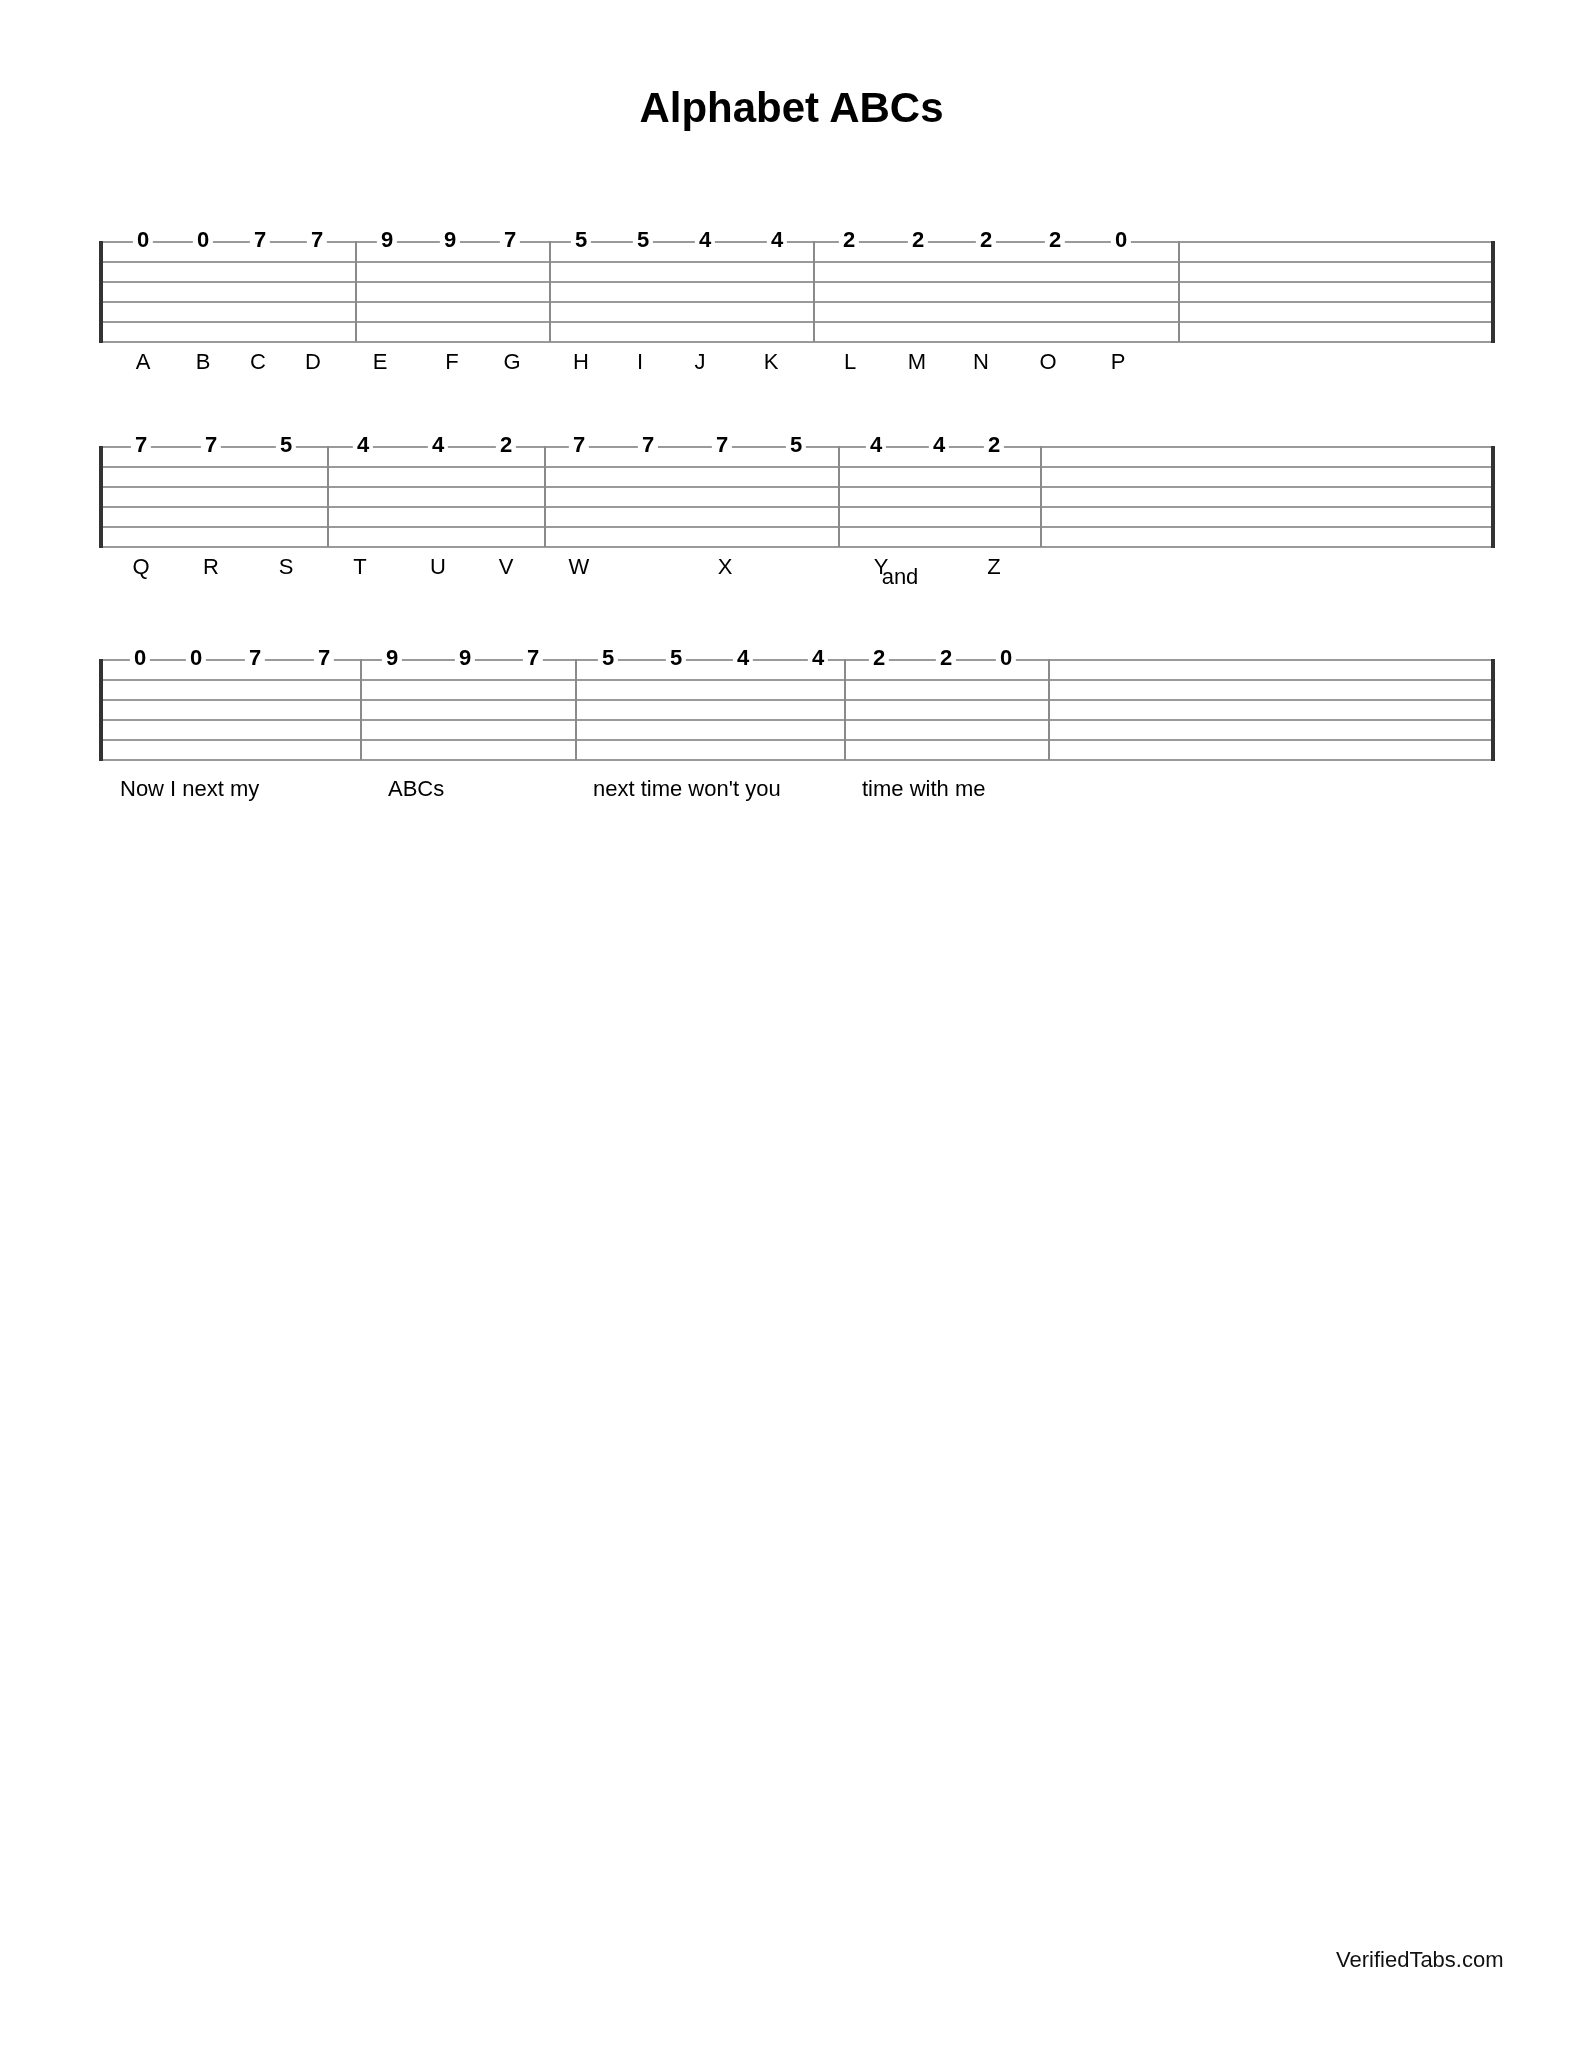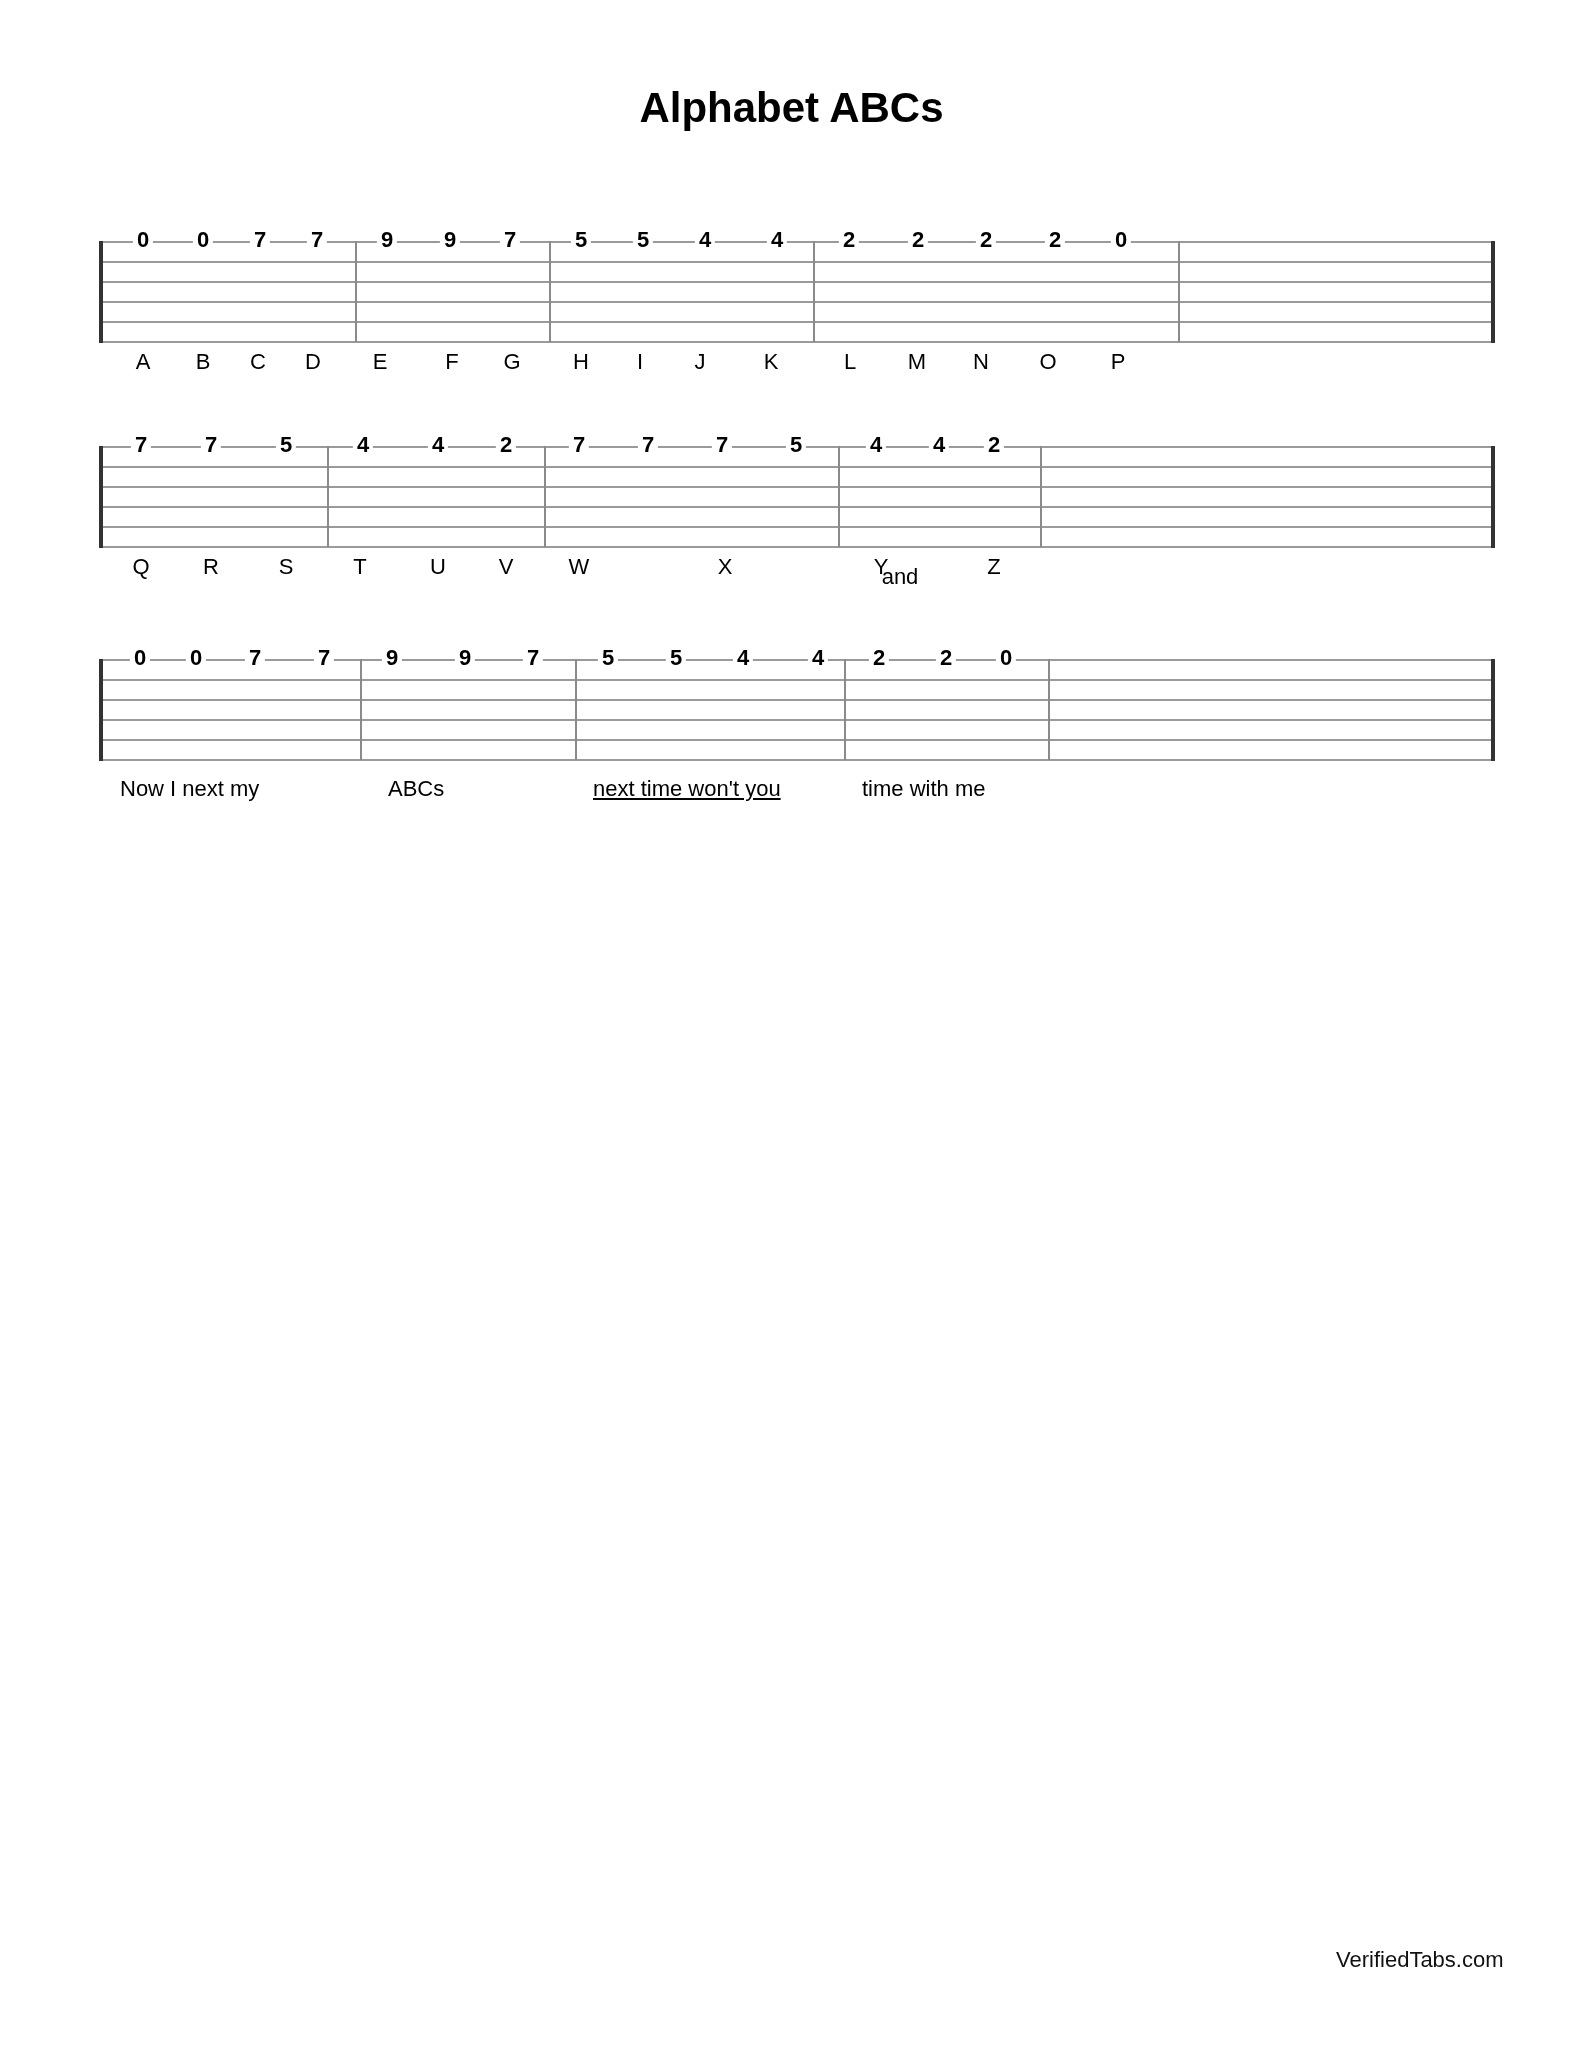--- a/index.html
+++ b/index.html
@@ -127,17 +127,17 @@
       <div class="note" style="left: 509px;">5</div>
       <div class="note" style="left: 577px;">5</div>
       <div class="note" style="left: 644px;">4</div>
       <div class="note" style="left: 719px;">4</div>
       <div class="note" style="left: 780px;">2</div>
       <div class="note" style="left: 847px;">2</div>
       <div class="note" style="left: 907px;">0</div>
     </div>
     <div class="lyric" style="left: 120px; top: 776px;">Now I next my</div>
     <div class="lyric" style="left: 388px; top: 776px;">ABCs</div>
-    <div class="lyric" style="left: 593px; top: 776px; text-decoration: underline;">next time won't you</div>
+    <div class="lyric" style="left: 593px; top: 776px;">next time won't you</div>
     <div class="lyric" style="left: 862px; top: 776px;">time with me</div>
   </div>
 
 <div class="footer">VerifiedTabs.com</div>
 
 </body></html>

